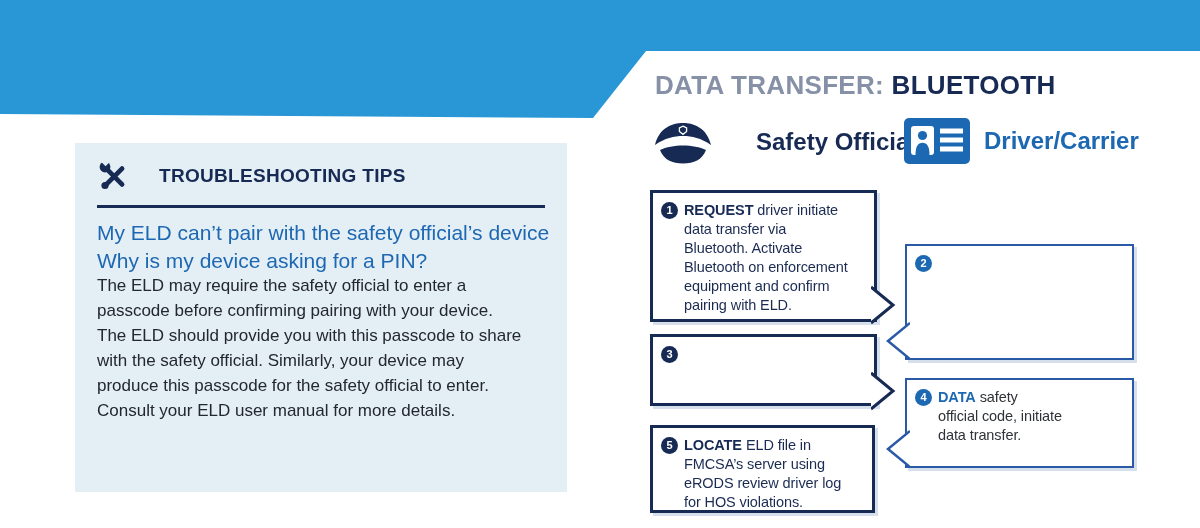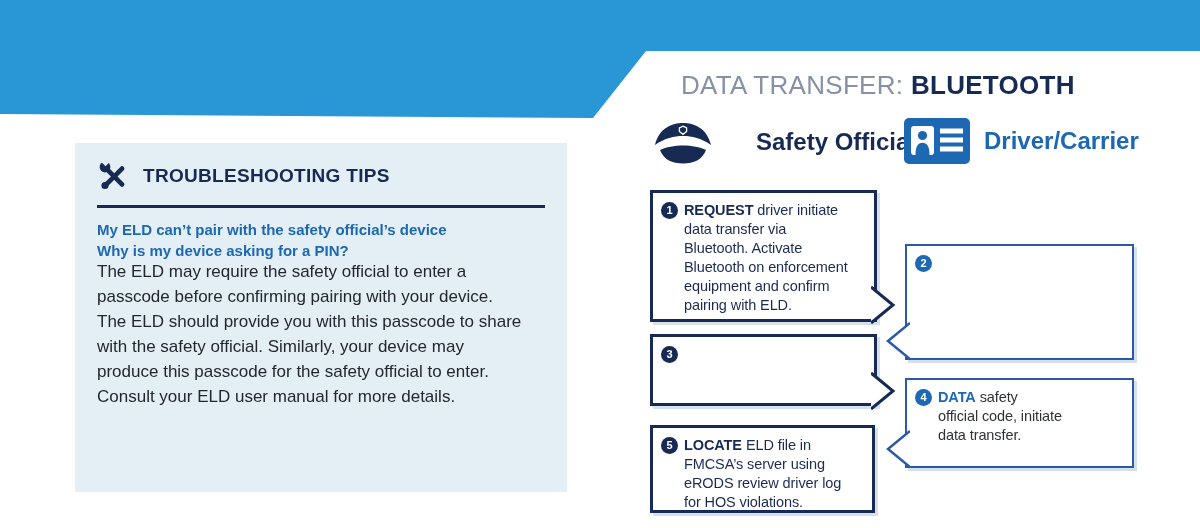--- a/index.html
+++ b/index.html
@@ -7,29 +7,29 @@
     --slate:#8691a8; --lightbox:#e4eef5; --body:#232830;
   }
   *{margin:0;padding:0;box-sizing:border-box;}
   html,body{background:#fff;}
   .page{position:relative;width:1200px;height:528px;background:#fff;overflow:hidden;
          font-family:"Liberation Sans",sans-serif;}
   .banner{position:absolute;left:0;top:0;width:1200px;height:122px;}
   
   .trouble{position:absolute;left:75px;top:143px;width:492px;height:349px;
            background:var(--lightbox);padding:16px 22px 0 22px;}
-  .t-head{display:flex;align-items:center;gap:12px;height:34px;}
+  .t-head{display:flex;align-items:center;gap:28px;height:34px;}
   .t-title{font-size:19px;font-weight:bold;color:var(--navy);letter-spacing:.3px;}
   .t-rule{margin-top:12px;height:3px;background:var(--navy);}
-  .t-q{margin-top:13px;font-size:15px;font-weight:bold;color:var(--blue);white-space:nowrap;}
+  .t-q{margin-top:13px;font-size:21px;font-weight:normal;color:var(--blue);white-space:nowrap;}
   .t-a{font-size:17px;line-height:25px;color:var(--body);white-space:pre-line;}
   .t-q2{margin-top:4px;}
   
-  .heading{position:absolute;left:655px;top:70px;font-size:26px;font-weight:normal;
-           color:var(--slate);letter-spacing:.3px;margin-left:26px;}
+  .heading{position:absolute;left:655px;top:70px;font-size:26px;font-weight:bold;
+           color:var(--slate);letter-spacing:.3px;}
   .heading b{color:var(--navy);}
   .actor{position:absolute;top:118px;display:flex;align-items:center;}
   .actor-left{left:650px;gap:8px;}
   .actor-right{left:904px;gap:14px;}
   .actor-label{font-size:24px;font-weight:bold;}
   .actor-left .actor-label{color:var(--navy);margin-left:32px;}
   .actor-right .actor-label{color:var(--blue);}
   
   .bubble{position:absolute;background:#fff;display:flex;gap:6px;
           padding:8px 5px 5px 8px;box-shadow:3px 3px 0 rgba(70,110,170,.22);}

